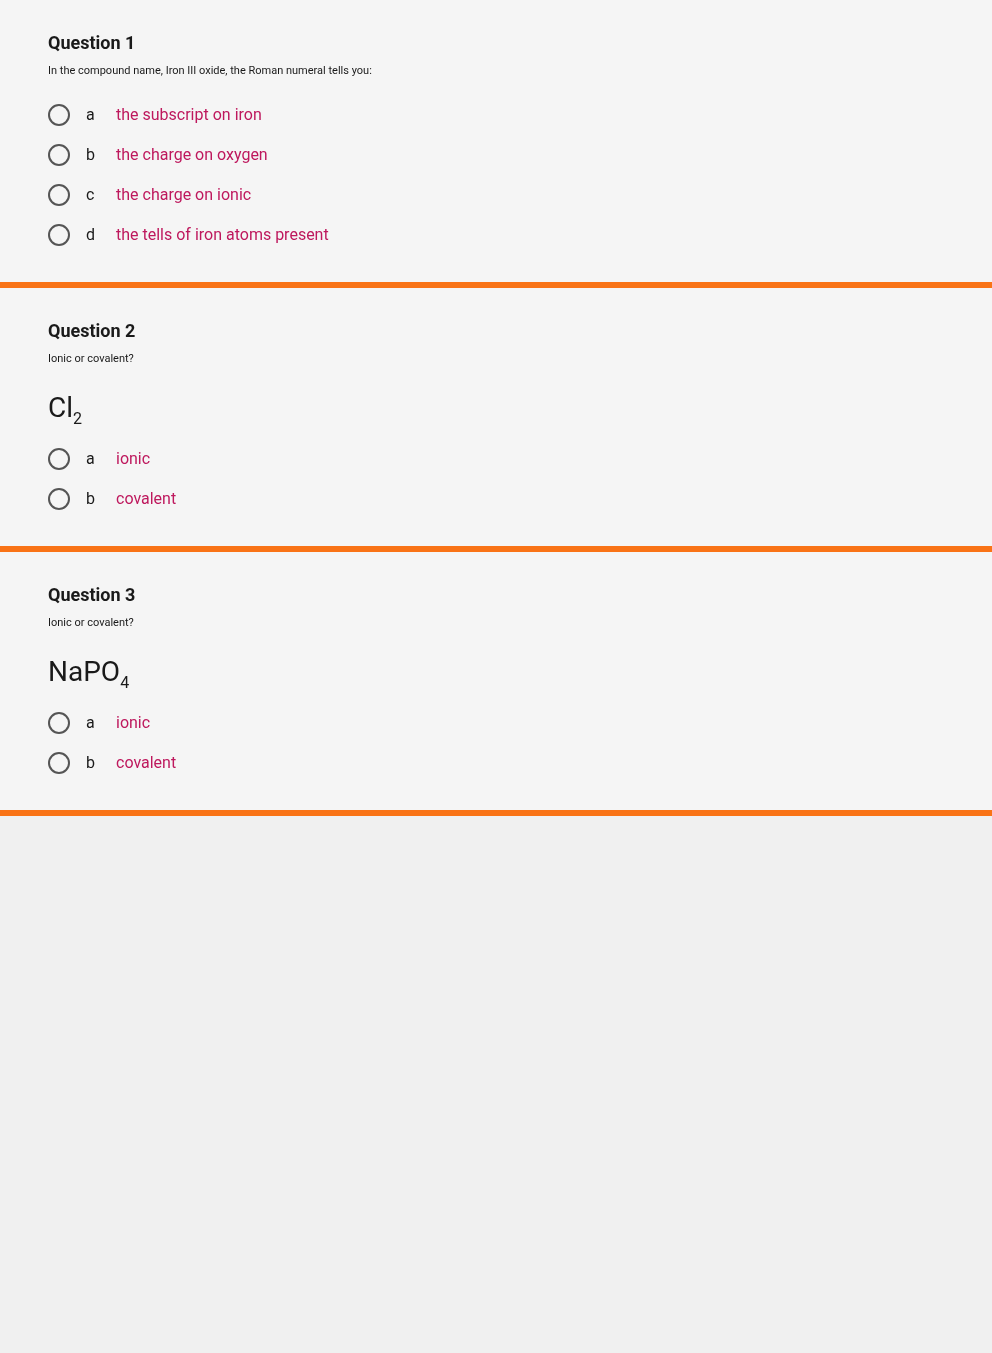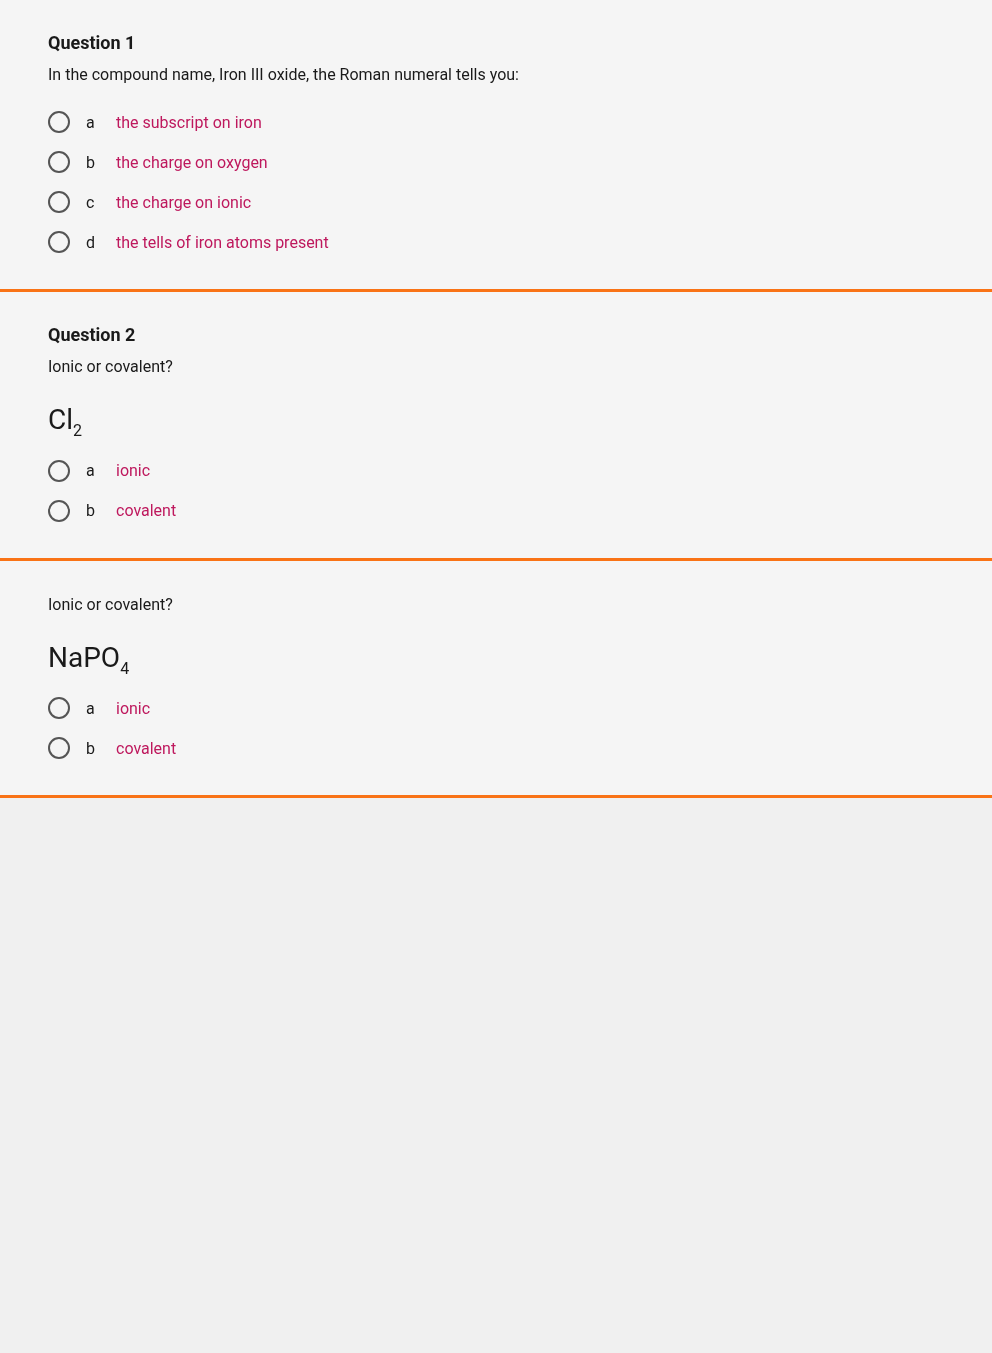--- a/index.html
+++ b/index.html
@@ -17,32 +17,32 @@
     }
 
     .page-container {
       background-color: #f0f0f0;
       padding: 0;
     }
 
     .question-block {
       background-color: #f5f5f5;
       padding: 32px 48px 36px 48px;
-      border-bottom: 3px solid #f97316;
+      border-bottom: 6px solid #f97316;
     }
 
     .question-title {
       font-size: 18px;
       font-weight: 700;
       margin-bottom: 10px;
       color: #1a1a1a;
     }
 
     .question-prompt {
-      font-size: 16px;
+      font-size: 11px;
       font-weight: 400;
       margin-bottom: 24px;
       color: #1a1a1a;
       line-height: 1.5;
     }
 
     .compound-name {
       font-size: 28px;
       font-weight: 400;
       margin-bottom: 20px;
@@ -132,20 +132,21 @@
       </div>
       <div class="option-item">
         <span class="radio-circle"></span>
         <span class="option-letter">b</span>
         <span class="option-text">covalent</span>
       </div>
     </div>
   </div>
 
   <div class="question-block">
+    <div class="question-title">Question 3</div>
     <div class="question-prompt">Ionic or covalent?</div>
     <div class="compound-name">NaPO<sub>4</sub></div>
     <div class="options-list">
       <div class="option-item">
         <span class="radio-circle"></span>
         <span class="option-letter">a</span>
         <span class="option-text">ionic</span>
       </div>
       <div class="option-item">
         <span class="radio-circle"></span>

